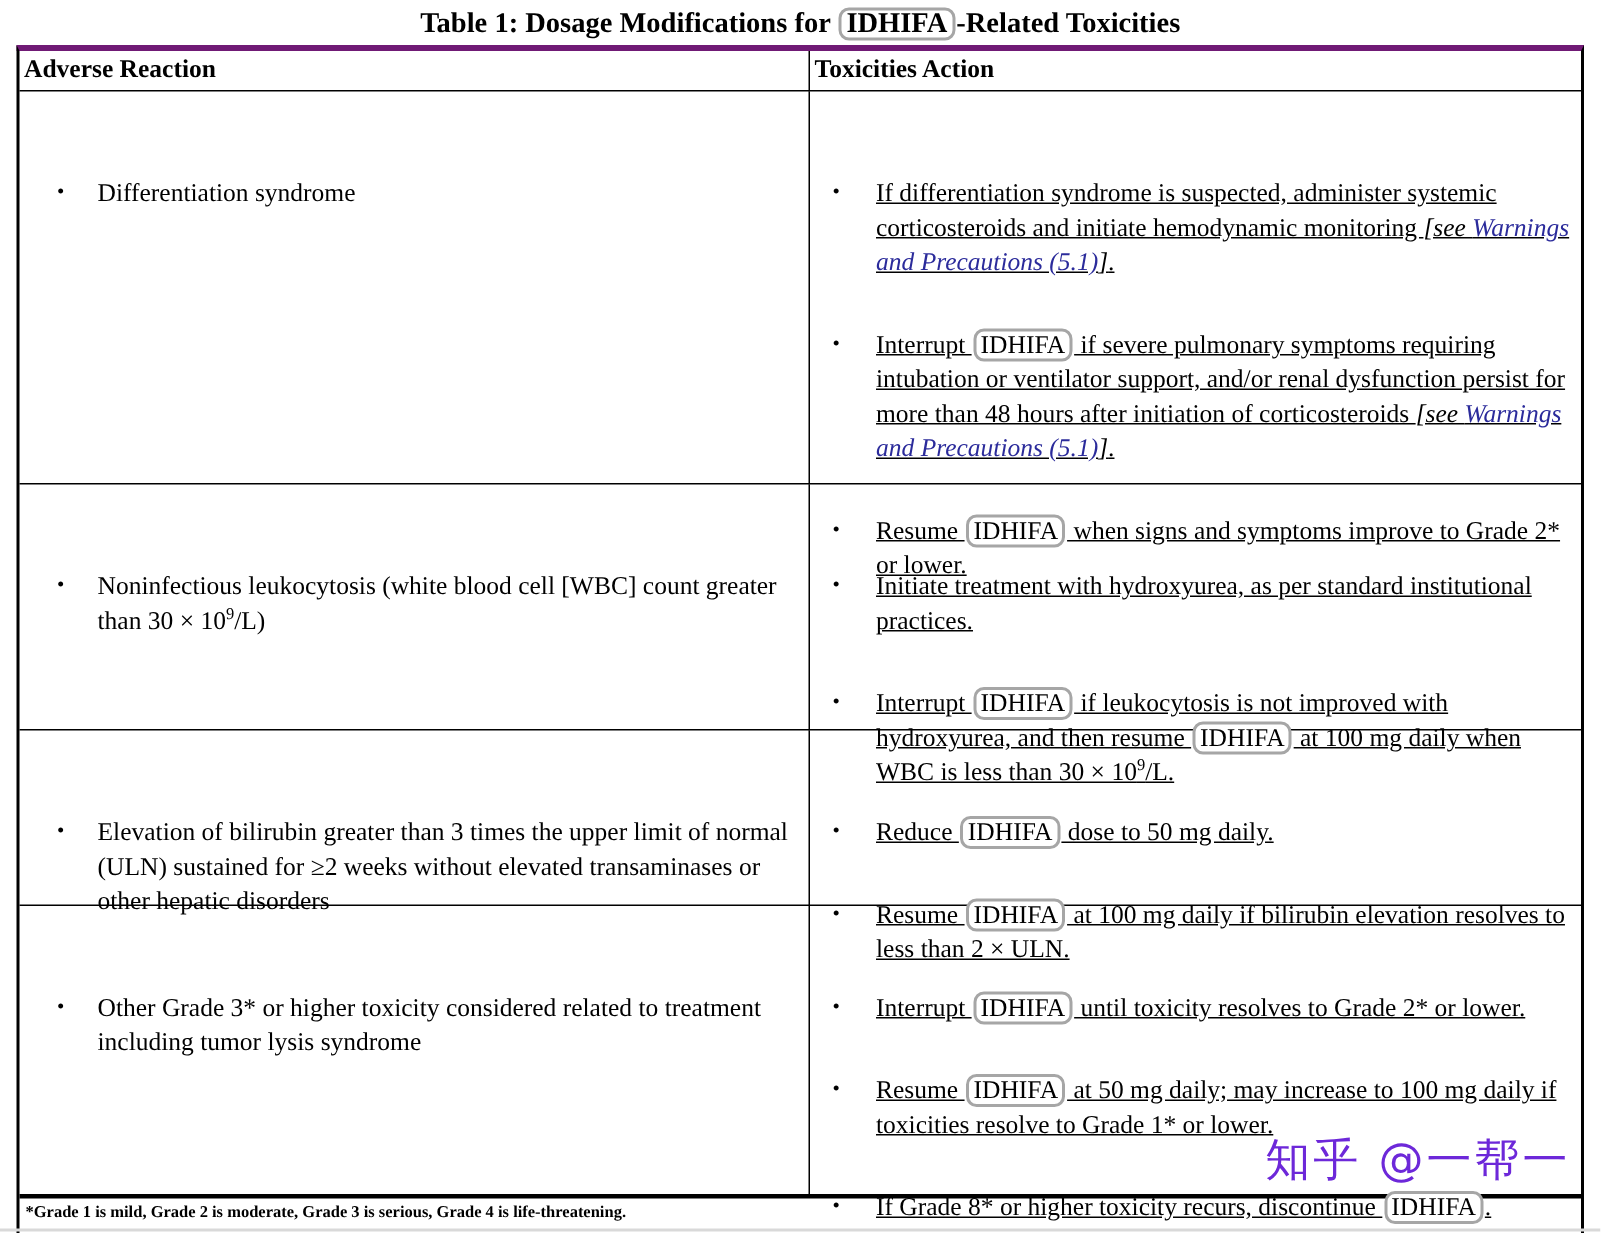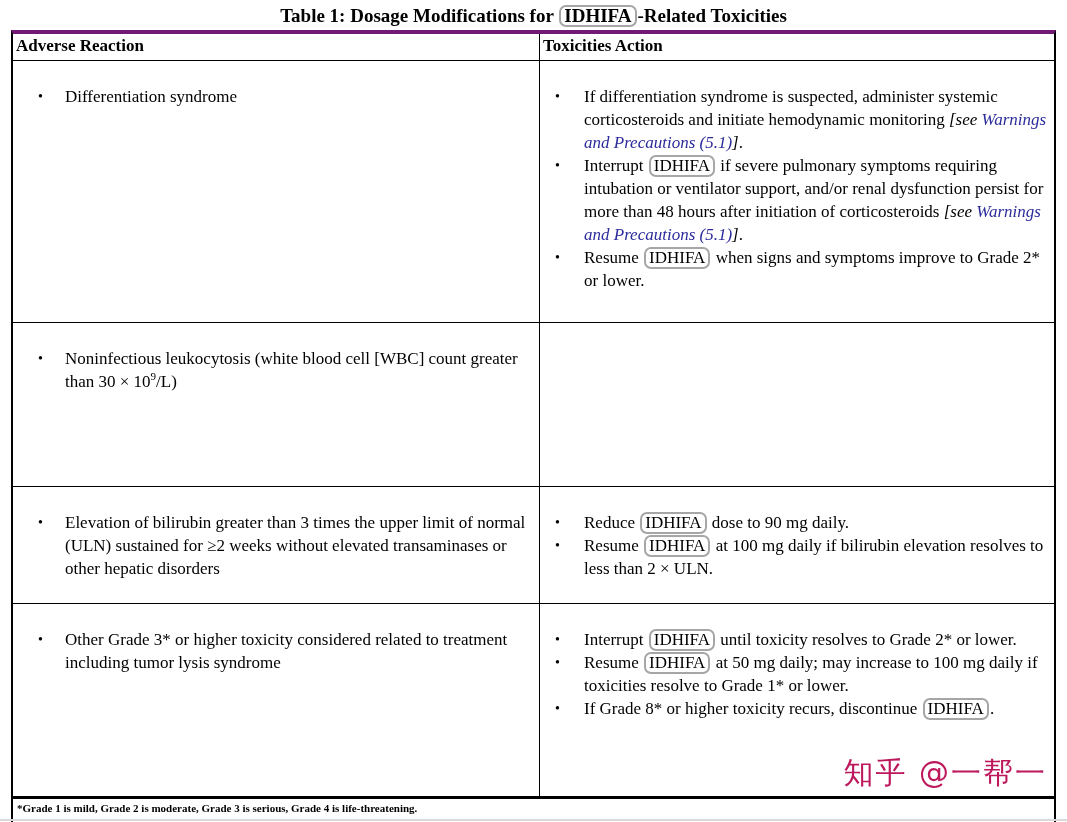--- a/index.html
+++ b/index.html
@@ -35,30 +35,31 @@
     padding: 2px 3px;
     height: 27px;
     border-bottom: 1px solid #000;
   }
   .hl { border-right: 1px solid #000; }
   .cell {
     padding: 24px 6px 6px 0;
     vertical-align: top;
   }
   .cl { border-right: 1px solid #000; border-bottom: 1px solid #000; }
-  .cr { border-bottom: 1px solid #000; }
+  .cr { border-bottom: 1px solid #000; text-decoration: underline; }
   .r1 { height: 262px; }
   .r2 { height: 164px; }
   .r3 { height: 117px; }
   .r4 { height: 192px; border-bottom: none; }
   ul.bullets { margin: 0; padding: 0; list-style: none; }
   li {
     position: relative;
     font-size: 17px;
     line-height: 23px;
+    margin-top: 32px;
   }
   li::before {
     content: "\2022";
     position: absolute;
     top: 0;
     font-size: 14px;
     line-height: 23px;
   }
   .cl li { padding-left: 52px; }
   .cl li::before { left: 25px; }
@@ -83,21 +84,21 @@
     padding: 3px 4px 4px;
     height: 40px;
     font-weight: bold;
   }
   .watermark {
     position: absolute;
     right: 20px;
     bottom: 28px;
     font-size: 30px;
     letter-spacing: 2px;
-    color: #be185d;
+    color: #6d28d9;
     text-shadow: 1px 1px 0 #ffffff;
     font-family: "DejaVu Sans", sans-serif;
     pointer-events: none;
   }
   .page-edge {
     position: absolute;
     left: 0; right: 0; bottom: 1px;
     height: 2px;
     background: #d9d9d9;
   }
@@ -124,31 +125,33 @@
       </ul>
   </div>
 
   <div class="cell cl r2">
     <ul class="bullets">
         <li><span>Noninfectious leukocytosis (white blood cell [WBC] count greater than 30 × 10</span><sup>9</sup><span>/L)</span></li>
       </ul>
   </div>
   <div class="cell cr r2">
     <ul class="bullets">
+        <li><span>Initiate treatment with hydroxyurea, as per standard institutional practices.</span></li>
+        <li><span>Interrupt </span><span class="drug-box">IDHIFA</span><span> if leukocytosis is not improved with hydroxyurea, and then resume </span><span class="drug-box">IDHIFA</span><span> at 100 mg daily when WBC is less than 30 × 10</span><sup>9</sup><span>/L.</span></li>
       </ul>
   </div>
 
   <div class="cell cl r3">
     <ul class="bullets">
         <li><span>Elevation of bilirubin greater than 3 times the upper limit of normal (ULN) sustained for ≥2 weeks without elevated transaminases or other hepatic disorders</span></li>
       </ul>
   </div>
   <div class="cell cr r3">
     <ul class="bullets">
-        <li><span>Reduce </span><span class="drug-box">IDHIFA</span><span> dose to 90 mg daily.</span></li>
+        <li><span>Reduce </span><span class="drug-box">IDHIFA</span><span> dose to 50 mg daily.</span></li>
         <li><span>Resume </span><span class="drug-box">IDHIFA</span><span> at 100 mg daily if bilirubin elevation resolves to less than 2 × ULN.</span></li>
       </ul>
   </div>
 
   <div class="cell cl r4">
     <ul class="bullets">
         <li><span>Other Grade 3* or higher toxicity considered related to treatment including tumor lysis syndrome</span></li>
       </ul>
   </div>
   <div class="cell cr r4">

